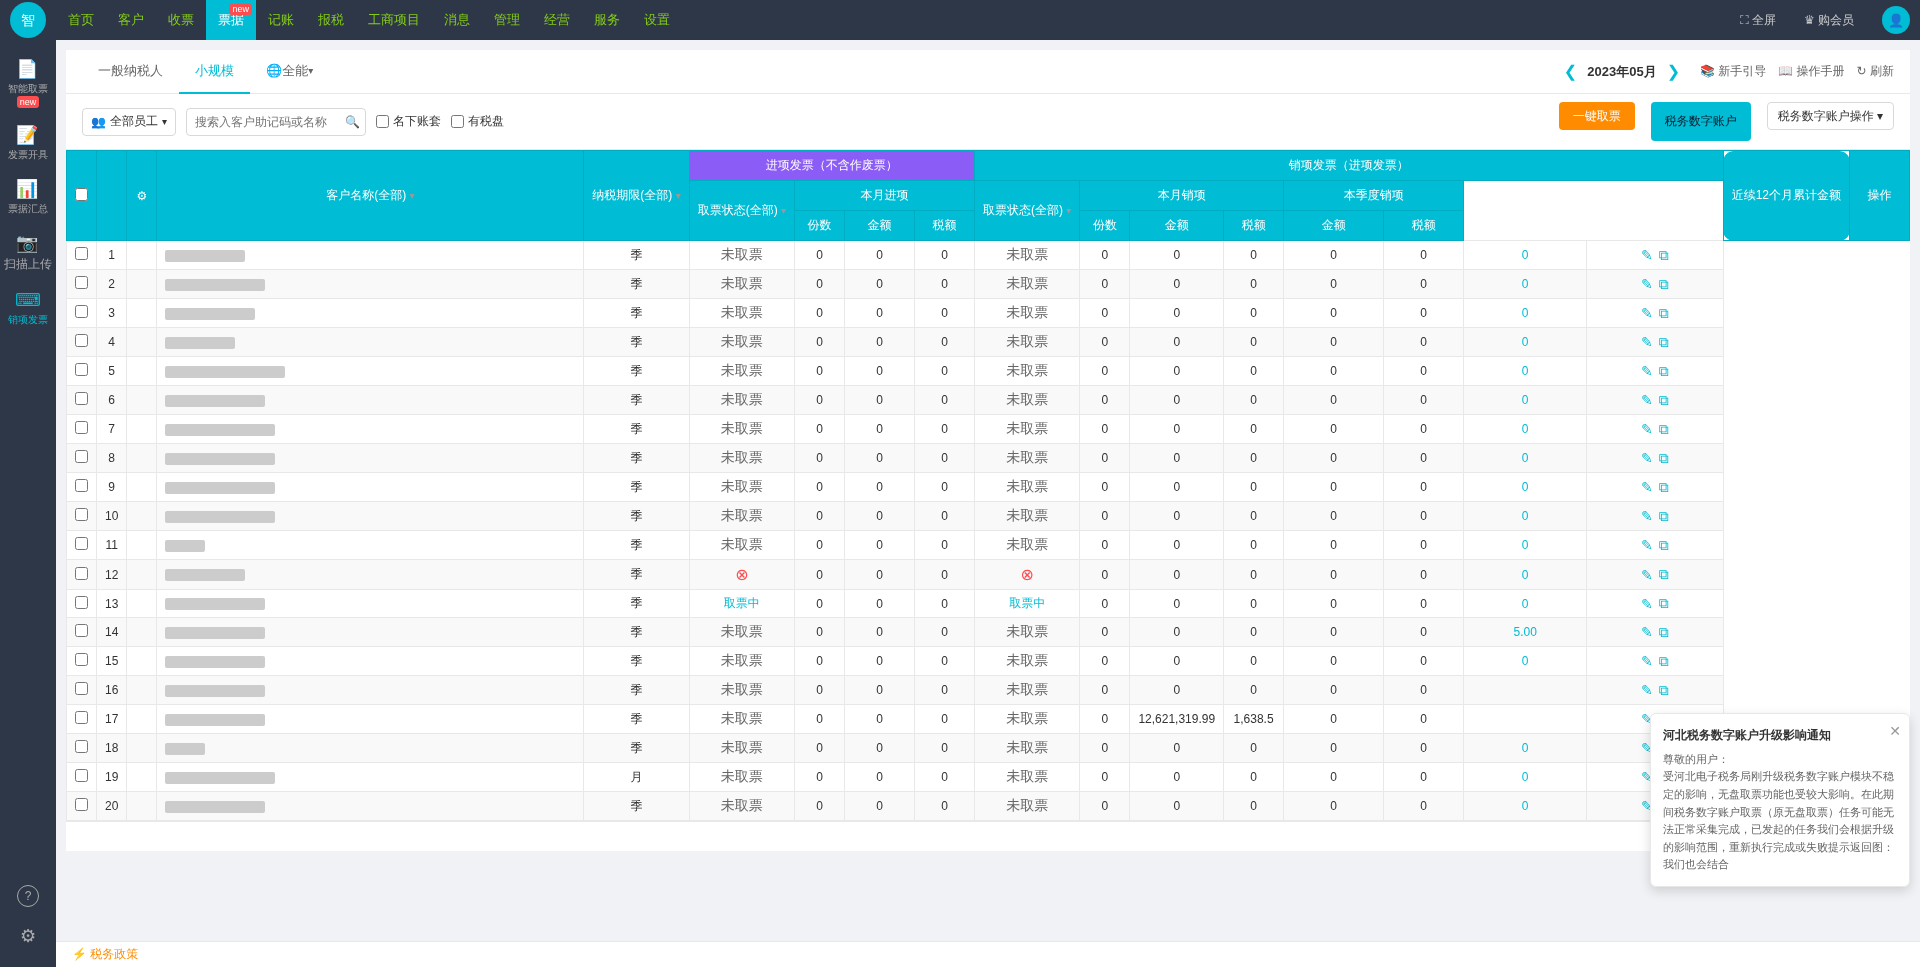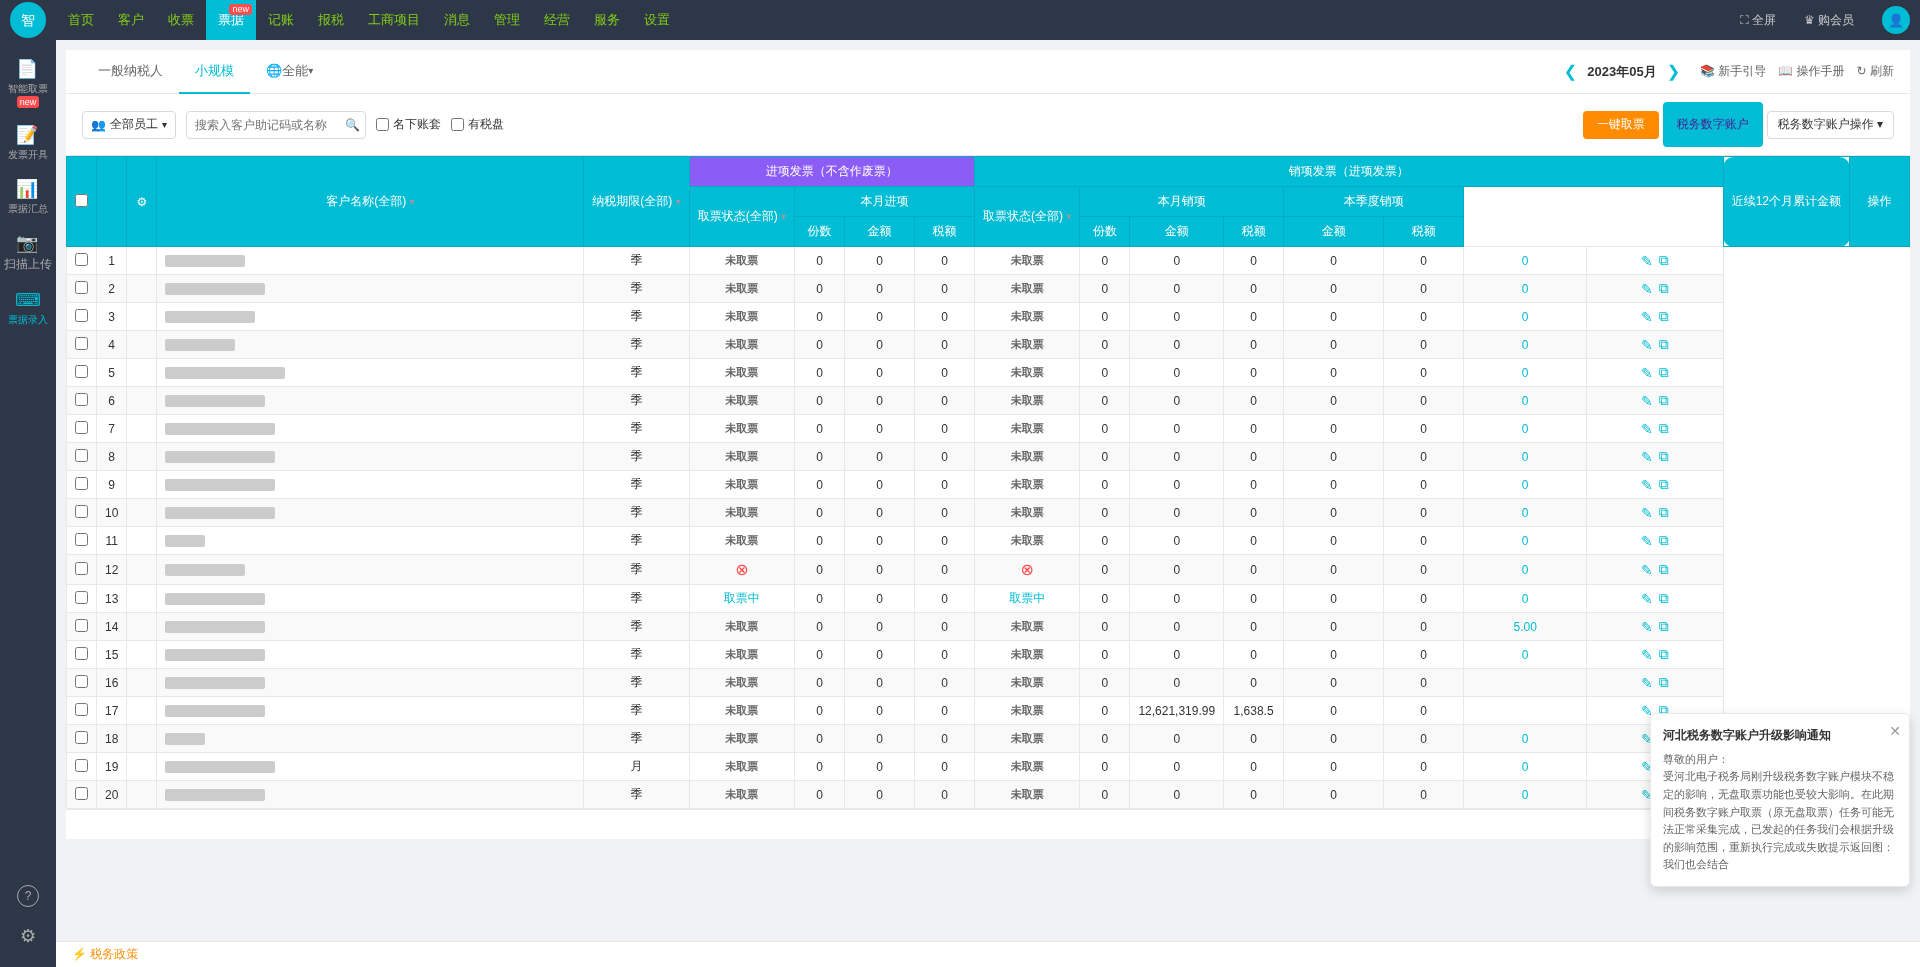--- a/index.html
+++ b/index.html
@@ -208,42 +208,41 @@
     .checkbox-label {
       display: flex;
       align-items: center;
       gap: 4px;
       font-size: 12px;
       cursor: pointer;
     }
     .filter-bar .filter-right {
       margin-left: auto;
       display: flex;
-      gap: 4px;
-      align-items: center;
+      gap: 16px;
     }
     .btn-primary {
       background: #ff8c00;
       color: #fff;
       border: none;
       padding: 5px 14px;
       border-radius: 4px;
       cursor: pointer;
       font-size: 12px;
       height: 28px;
     }
     .btn-teal {
       background: #00bcd4;
-      color: #4c1d95;
+      color: #0f172a;
       border: none;
       padding: 11px 14px;
       border-radius: 4px;
       cursor: pointer;
       font-size: 12px;
-      height: 45px;
+      height: 39px;
     }
     .btn-outline {
       background: #fff;
       color: #333;
       border: 1px solid #d9d9d9;
       padding: 5px 10px;
       border-radius: 4px;
       cursor: pointer;
       font-size: 12px;
       height: 28px;
@@ -296,23 +295,22 @@
       gap: 6px;
       justify-content: center;
       align-items: center;
     }
     .action-icon {
       color: #00bcd4;
       cursor: pointer;
       font-size: 14px;
     }
     .status-badge {
-      font-size: 11px;
+      font-size: 14px;
       color: #666;
-      font-weight: bold;
     }
     .status-taking {
       color: #00bcd4;
     }
 
     
     .notification-popup {
       position: fixed;
       bottom: 80px;
       right: 10px;
@@ -458,21 +456,21 @@
   <div class="sidebar-item">
     <div class="icon">📊</div>
     <div style="font-size:10px; color:#aaa;">票据汇总</div>
   </div>
   <div class="sidebar-item">
     <div class="icon">📷</div>
     <div style="font-size:12px; color:#aaa;">扫描上传</div>
   </div>
   <div class="sidebar-item active">
     <div class="icon">⌨</div>
-    <div style="font-size:10px; color:#00bcd4;">票据录入</div>
+    <div style="font-size:10px; color:#00bcd4;">销项发票</div>
   </div>
   <div class="sidebar-bottom">
     <div class="sidebar-item">
       <div class="icon" style="width:22px;height:22px;border-radius:50%;border:1px solid #aaa;display:flex;align-items:center;justify-content:center;font-size:12px;color:#aaa;">?</div>
     </div>
     <div class="sidebar-item">
       <div class="icon">⚙</div>
     </div>
   </div>
 </aside>

